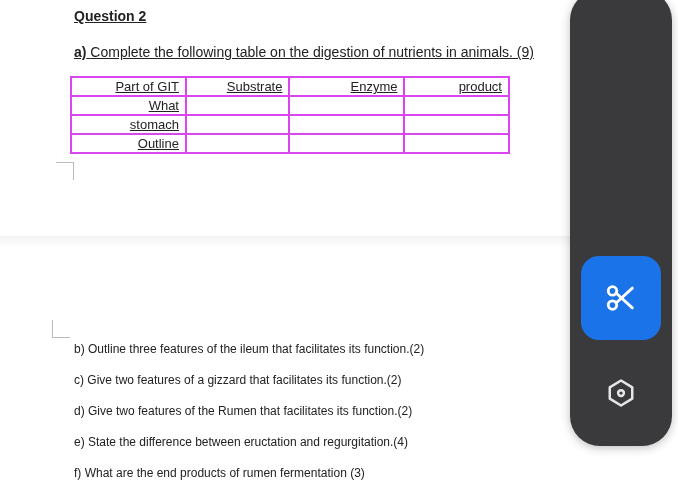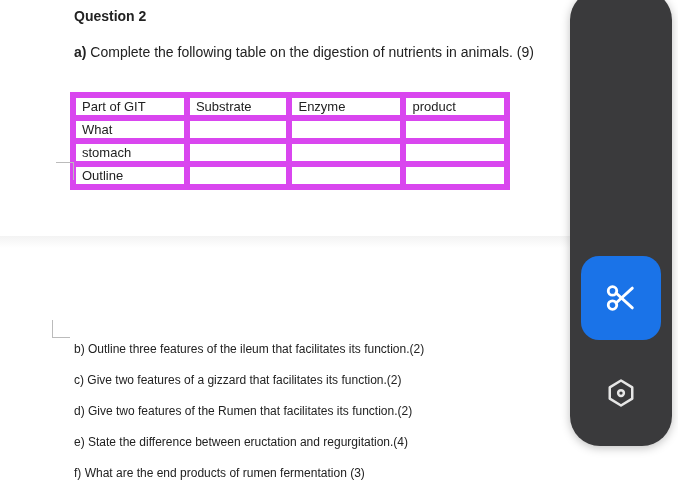--- a/index.html
+++ b/index.html
@@ -10,42 +10,43 @@
     background: #fff;
     position: relative;
     overflow: hidden;
     color: #222;
   }
   .document {
     padding: 8px 0 0 0;
   }
   .section-upper {
     padding: 0 20px 16px 74px;
+    text-decoration: underline;
   }
   .question-title {
     font-weight: bold;
     font-size: 14px;
     margin-bottom: 20px;
   }
   .part-line {
     font-size: 14px;
-    margin-bottom: 32px;
+    margin-bottom: 16px;
   }
   .part-line .bold { font-weight: bold; }
   .git-table {
     border-collapse: collapse;
     width: 440px;
     margin-bottom: 30px;
     font-size: 13px;
     margin-left: -4px;
   }
   .git-table td, .git-table th {
-    border: 6px solid #d946ef;
+    border: 2px solid #d946ef;
     padding: 1px 6px;
-    text-align: left;
+    text-align: right;
     font-weight: normal;
     height: 17px;
   }
   .col1 { width: 110px; }
   .col2 { width: 99px; }
   .col3 { width: 110px; }
   .col4 { width: 100px; }
 
   .crop-mark-tr {
     position: absolute;

